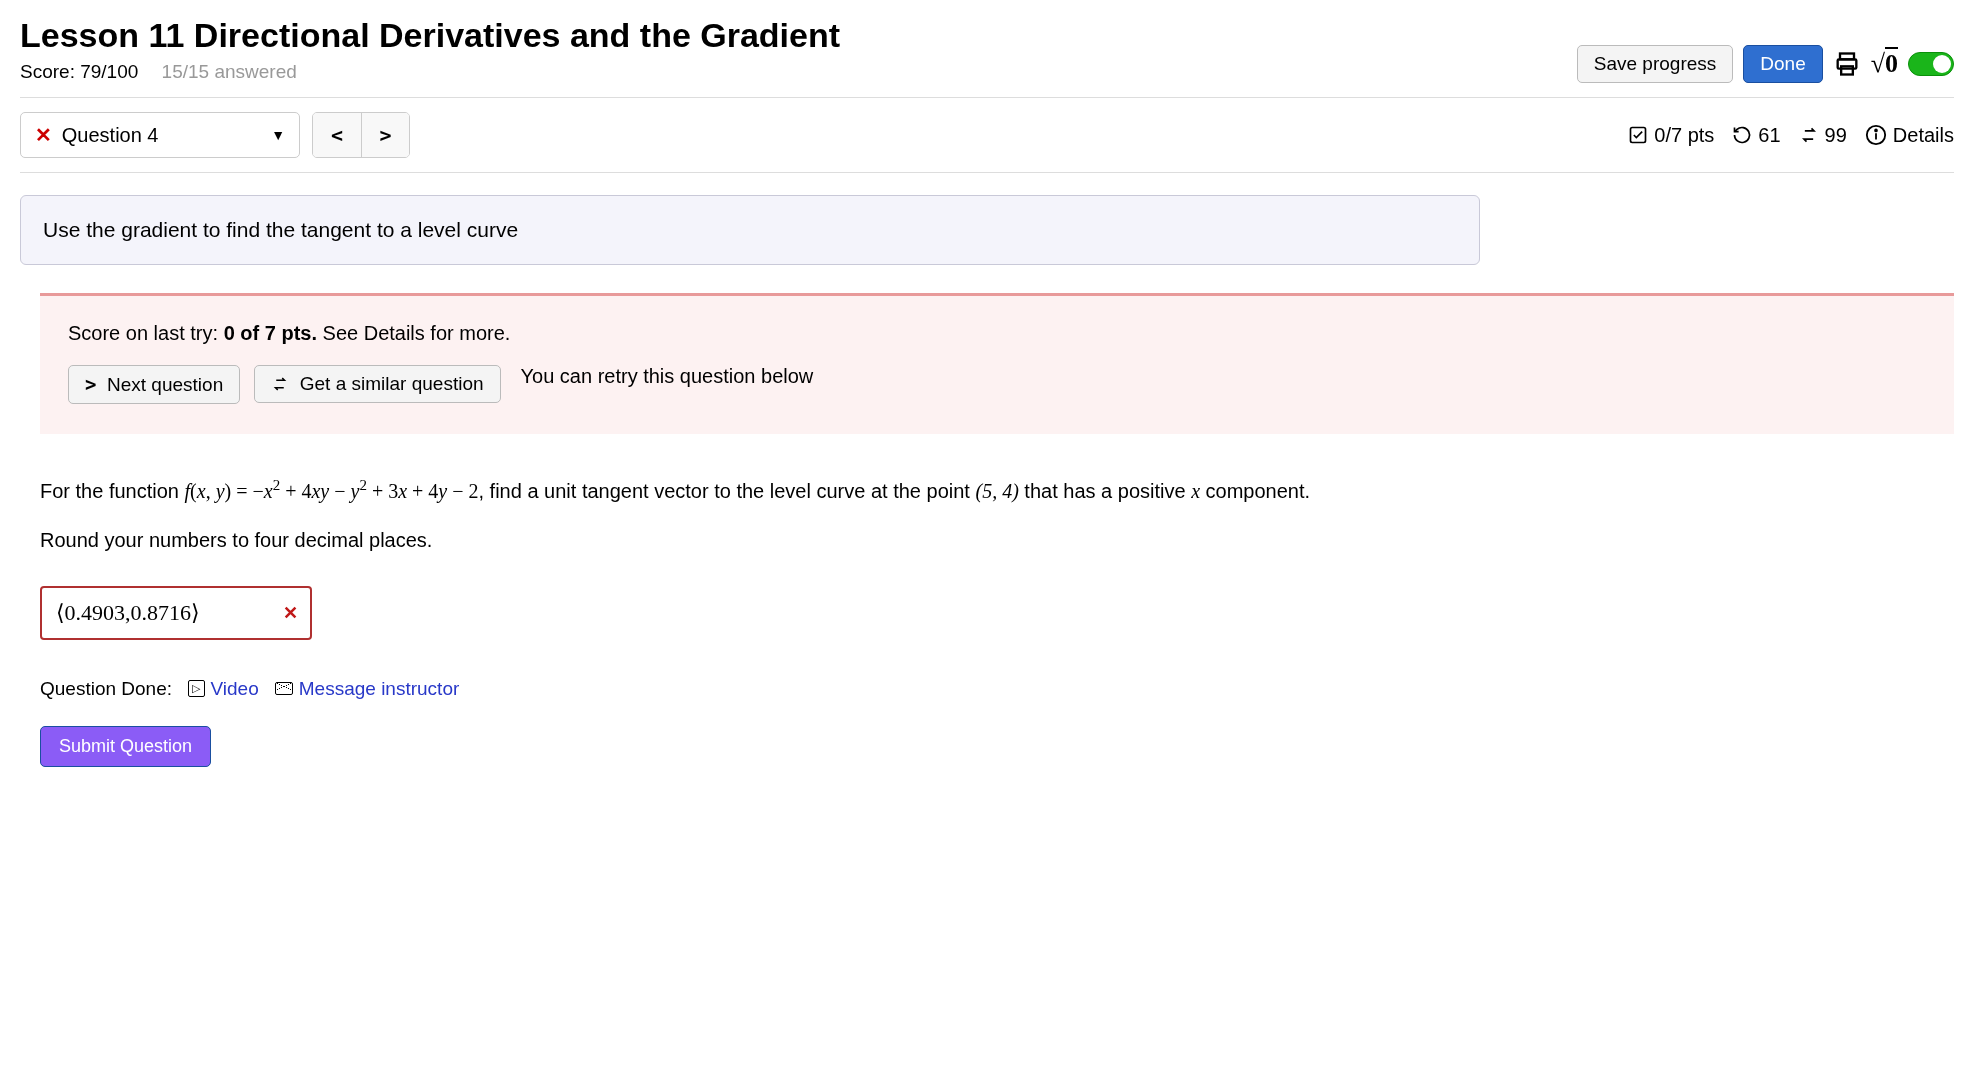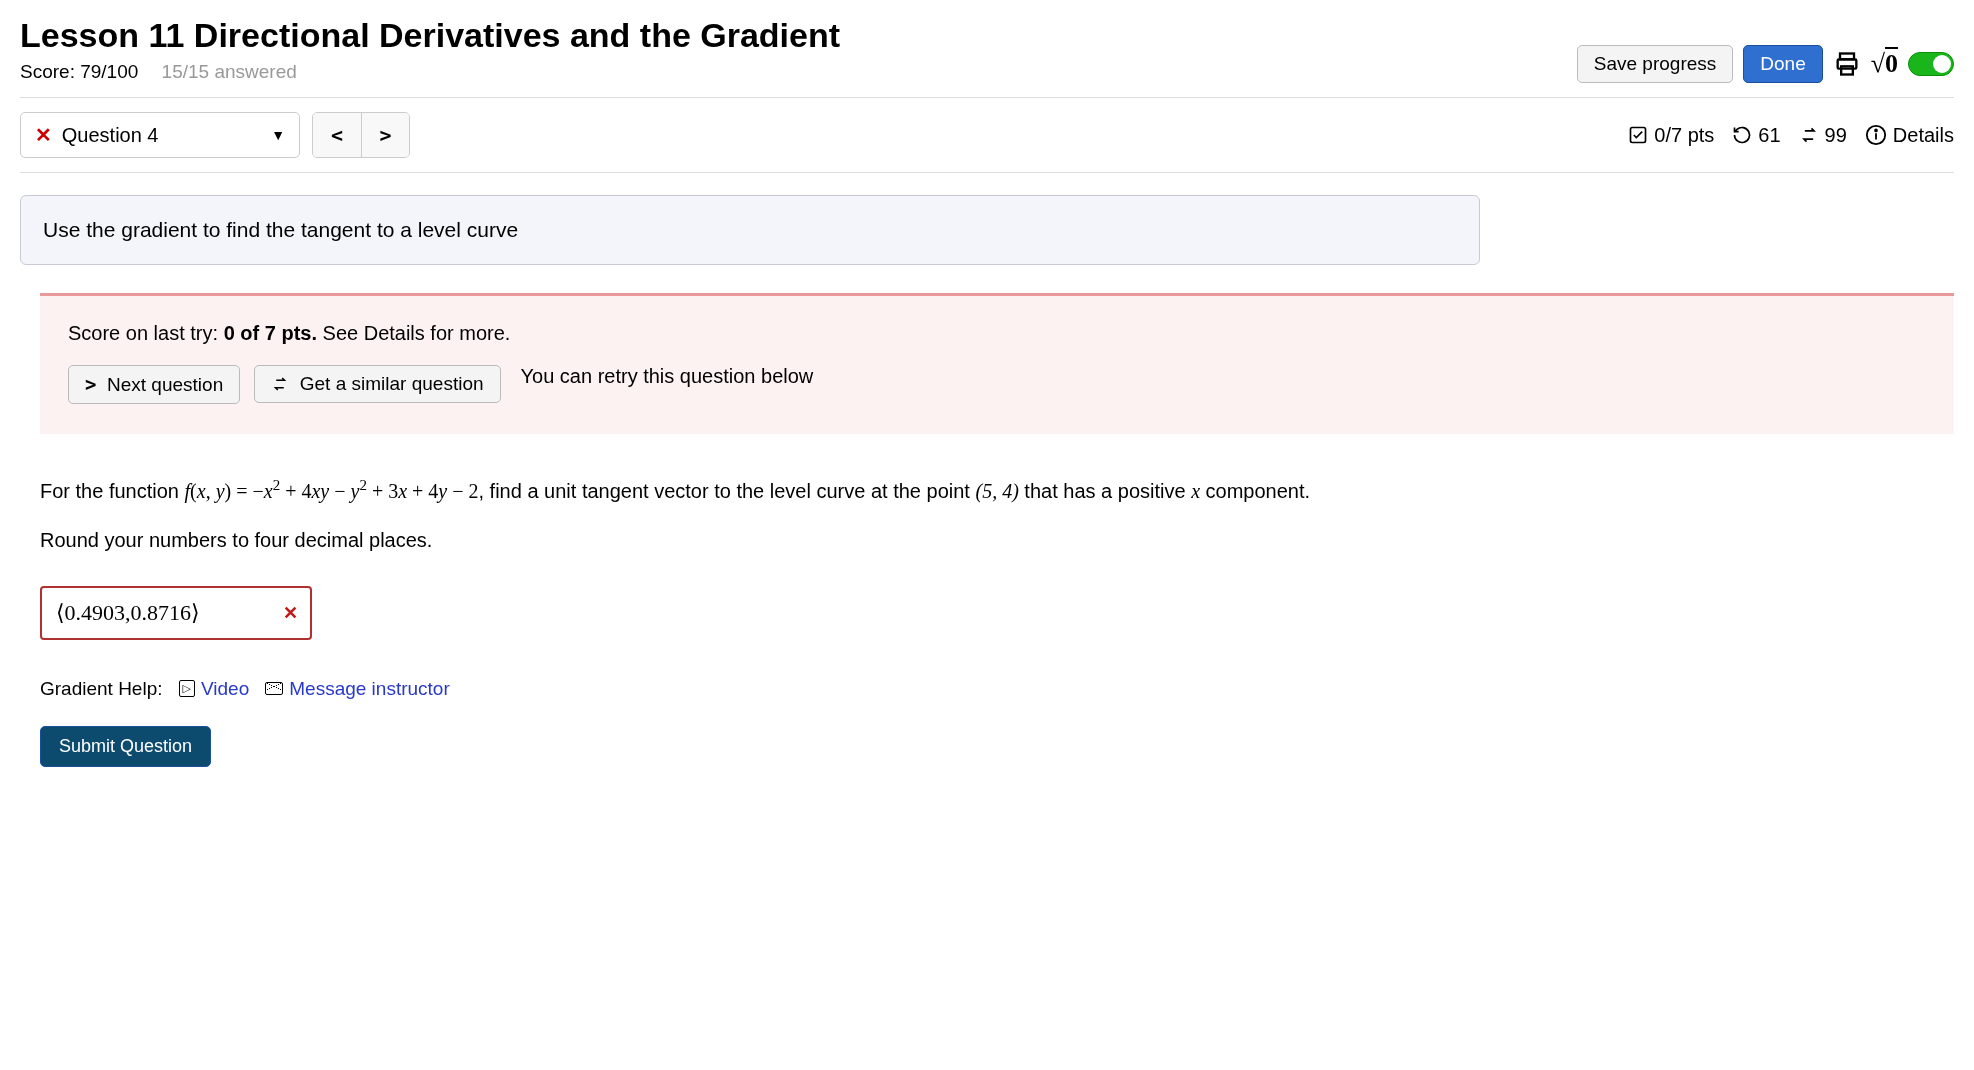--- a/index.html
+++ b/index.html
@@ -108,21 +108,21 @@
   position: relative;
 }
 .answer-input .xx {
   position: absolute; right: 12px; top: 50%; transform: translateY(-50%);
   color: #c01818; font-weight: bold; font-family: Verdana, sans-serif; font-size:18px;
 }
 .help-row { font-size: 19px; display:flex; align-items:center; gap: 16px; margin-bottom: 26px;}
 .help-link { color: #2838c8; text-decoration: none; display:inline-flex; align-items:center; gap:6px; cursor:pointer;}
 .help-link .mini-ic { border:1px solid #000; font-size:11px; padding:1px 3px; border-radius:2px; color:#000;}
 .submit-btn {
-  background: #0c4a6e;
+  background: #8b5cf6;
   color:#fff;
   border:1px solid #1a4fa0;
   border-radius:5px;
   padding: 9px 18px;
   font-size: 18px;
   cursor:pointer;
 }
 .envelope { display:inline-block; width:18px; height:13px; border:1.5px solid #000; position:relative; border-radius:2px;}
 .envelope::before { content:""; position:absolute; left:0; right:0; top:0; height:7px;
   background: linear-gradient(to bottom right, transparent 48%, #000 48%, #000 52%, transparent 52%),
@@ -235,21 +235,21 @@
   <p class="round-text">Round your numbers to four decimal places.</p>
 
   <div class="answer-wrap">
     <div class="answer-input">
       <span>⟨0.4903,0.8716⟩</span>
       <span class="xx">✕</span>
     </div>
   </div>
 
   <div class="help-row">
-    <span>Gradient Help:</span>
+    <span>Question Done:</span>
     <a class="help-link">
       <span class="mini-ic">▷</span>
       <span>Video</span>
     </a>
     <a class="help-link">
       <span class="envelope"></span>
       <span>Message instructor</span>
     </a>
   </div>
 

